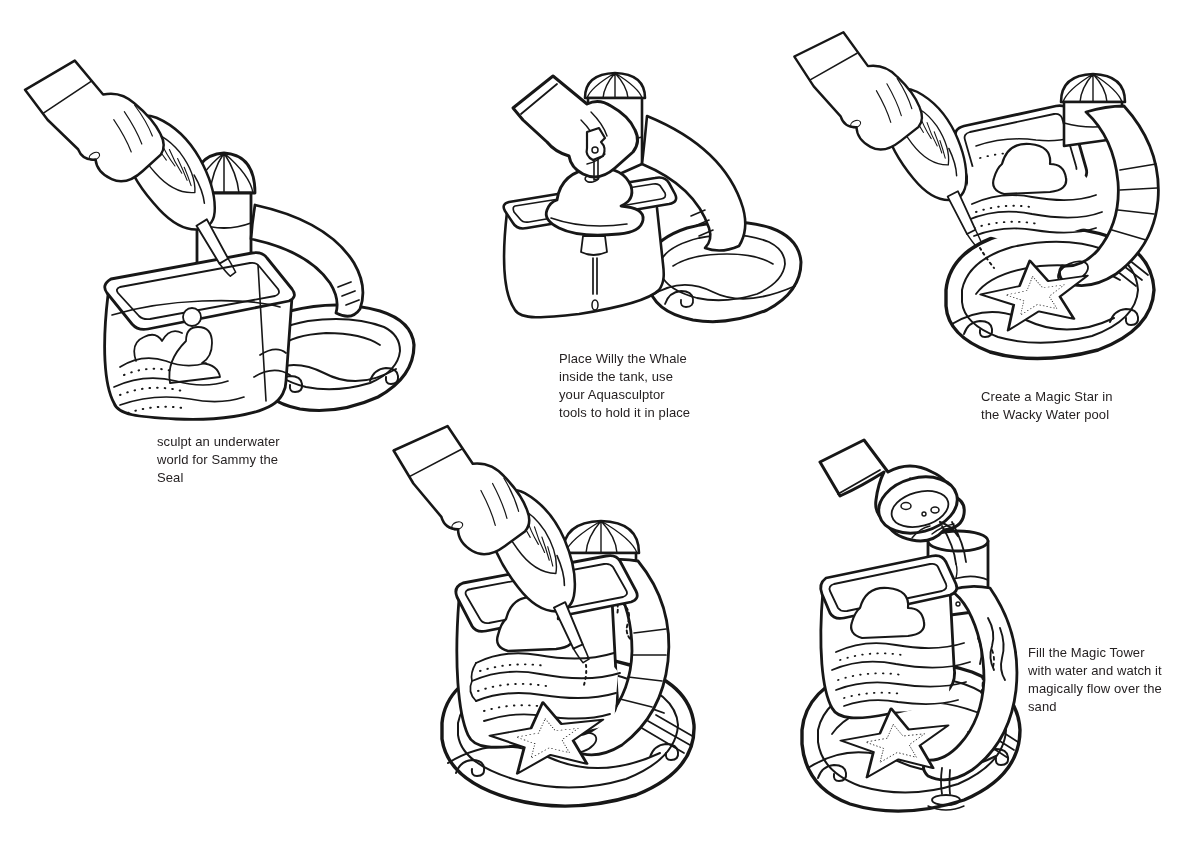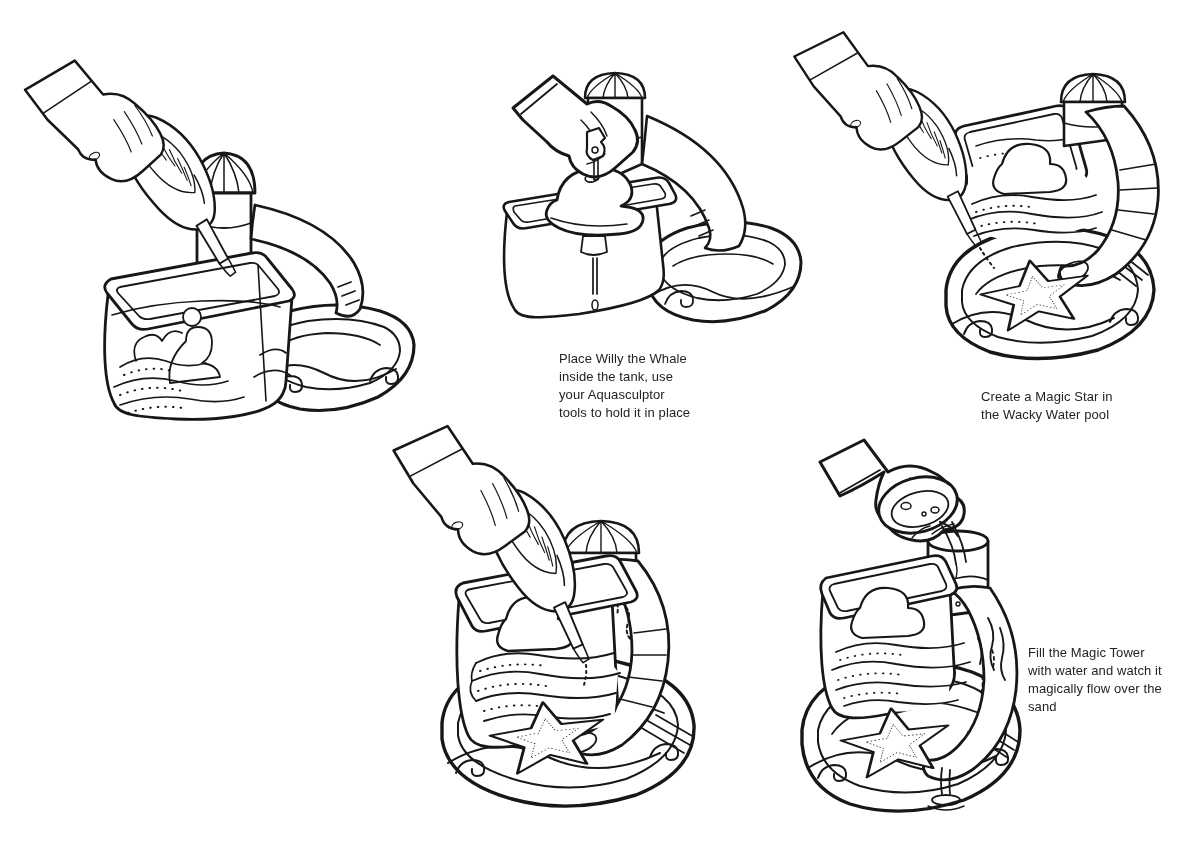--- a/index.html
+++ b/index.html
@@ -324,20 +324,23 @@
             <path stroke-width="2.2" d="M148,84 Q160,88 166,98"></path>
           </g>
           <path stroke-width="1.8" d="M150,88 Q162,108 164,126 M160,84 Q172,106 174,124"></path>
           <path stroke-width="1.4" d="M164,126 Q166,132 164,140"></path>
           <path stroke-width="1.4" d="M140,96 Q150,88 162,86 M120,100 Q128,90 138,88"></path>
         </g>
       </g>
     </svg>
   </figure>
 
+  <p class="caption" style="left:157px;top:433px;width:150px">sculpt an underwater
+world for Sammy the
+Seal</p>
   <p class="caption" style="left:981px;top:388px;width:180px">Create a Magic Star in
 the Wacky Water pool</p>
   <p class="caption" style="left:559px;top:350px;width:180px">Place Willy the Whale
 inside the tank, use
 your Aquasculptor
 tools to hold it in place</p>
   <p class="caption" style="left:1028px;top:644px;width:170px">Fill the Magic Tower
 with water and watch it
 magically flow over the
 sand</p>

